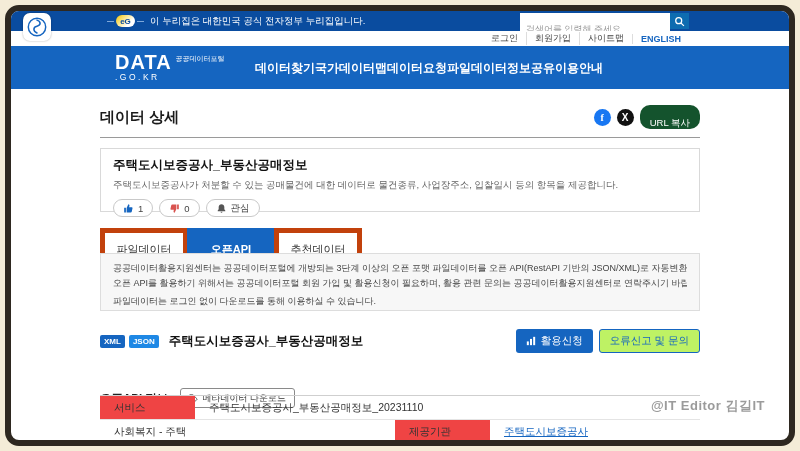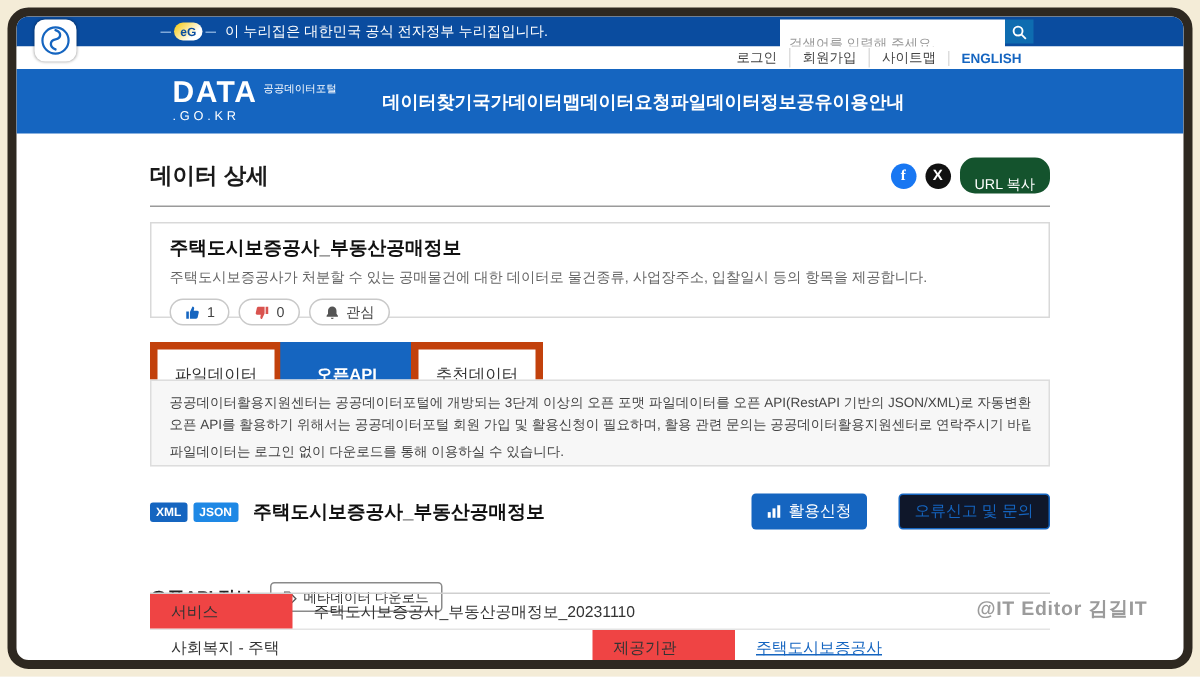--- a/index.html
+++ b/index.html
@@ -118,22 +118,22 @@
   }
   .fmt-xml { background:#1565c0; }
   .fmt-json { background:#1e88e5; }
   .api-title { font-size:12.5px; font-weight:bold; color:#111; margin-left:6px; white-space:nowrap; }
   .api-actions { margin-left:auto; display:flex; gap:6px; }
   .btn-apply {
     height:24px; background:#1565c0; color:#fff; border:none; border-radius:3px;
     font-size:10.5px; padding:0 10px; display:flex; align-items:center; gap:5px; cursor:pointer;
   }
   .btn-report {
-    height:24px; background:#0f172a; color:#1565c0; border:1px solid #1565c0; border-radius:3px;
-    font-size:10.5px; padding:0 10px; cursor:pointer;margin-left:15px;
+    height:24px; background:#bef264; color:#1565c0; border:1px solid #1565c0; border-radius:3px;
+    font-size:10.5px; padding:0 10px; cursor:pointer;
   }
   
   .section-row { top:376px; height:22px; display:flex; align-items:center; }
   .section-label { font-size:11.5px; font-weight:bold; color:#222; }
   .btn-meta {
     margin-left:12px; height:20px; background:#fff; border:1px solid #8a8a8a; border-radius:3px;
     font-size:9px; color:#333; padding:0 8px; display:flex; align-items:center; gap:4px; cursor:pointer;
   }
   
   .info-table { top:384px; border-top:1px solid #cfcfcf; }

